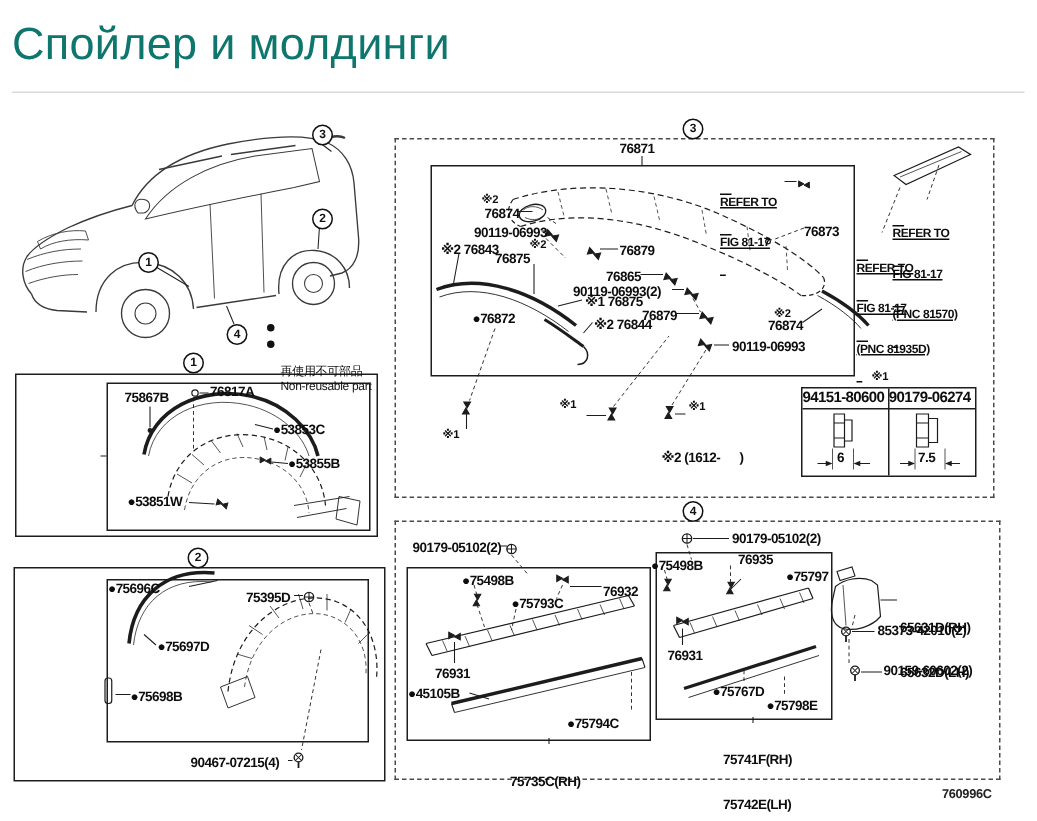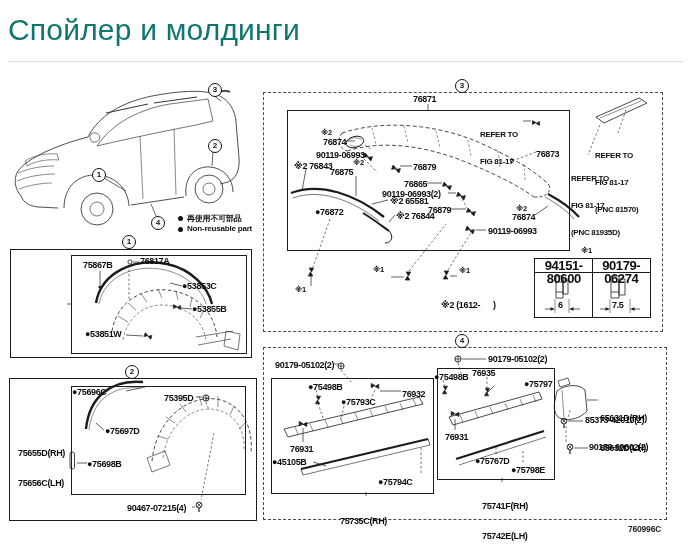--- a/index.html
+++ b/index.html
@@ -5,31 +5,31 @@
   html,body{margin:0;padding:0;background:#fff;}
   .page{position:relative;width:691px;height:547px;background:#fff;overflow:hidden;
         font-family:"Liberation Sans","DejaVu Sans",sans-serif;}
   .title{position:absolute;left:8px;top:3px;font-size:30px;font-weight:400;color:#0f766e;letter-spacing:.2px;margin-top:10px;}
   .divider{position:absolute;left:8px;top:61px;width:675px;height:0;border-top:1px solid #d9d9d9;}
   .frame{position:absolute;border:1px solid #1d1d1d;}
   .frame.dashed{border:1px dashed #4a4a4a;}
   .pl{position:absolute;font-weight:700;font-size:9px;line-height:1.12;color:#0d0d0d;
       letter-spacing:-.35px;white-space:pre;}
   .pl.sm{font-size:7.5px;letter-spacing:-.2px;}
-  .pl.ref{font-size:8px;letter-spacing:-.3px;}
+  .pl.ref{font-size:8px;letter-spacing:-.3px;text-decoration:underline;}
   .callout{position:absolute;width:12px;height:12px;border:1.2px solid #111;border-radius:50%;
       background:#fff;font-size:8px;font-weight:700;line-height:12px;text-align:center;color:#111;}
   .ldot{position:absolute;width:5px;height:5px;border-radius:50%;background:#111;}
   .art{position:absolute;left:0;top:0;pointer-events:none;}
   .ftable{position:absolute;left:534px;top:258px;width:115px;height:58px;border:1px solid #1d1d1d;}
   .ft-head{position:absolute;left:0;right:0;top:0;height:13px;border-bottom:1px solid #1d1d1d;display:flex;}
-  .ft-cell{flex:1;text-align:center;font-size:13px;font-weight:700;line-height:13px;color:#0d0d0d;letter-spacing:-.4px;}
+  .ft-cell{flex:1;text-align:left;font-size:10px;font-weight:700;line-height:13px;color:#0d0d0d;letter-spacing:-.4px;}
   .ft-vline{position:absolute;left:57px;top:0;bottom:0;border-left:1px solid #1d1d1d;}
   .docnum{position:absolute;left:628px;top:524px;font-size:8.5px;font-weight:700;color:#222;letter-spacing:-.2px;text-align:center;}
-  .legend-text{position:absolute;font-size:8px;font-weight:700;color:#111;letter-spacing:-.2px;white-space:pre;}
+  .legend-text{position:absolute;font-size:8px;font-weight:400;color:#111;letter-spacing:-.2px;white-space:pre;margin-top:29px;}
 </style>
 </head>
 <body>
 
 <div class="page">
 
   <div class="title">Спойлер и молдинги</div>
   <div class="divider"></div>
 
   <div class="frame dashed" style="left:263px;top:92px;width:398px;height:238px"></div>
@@ -193,21 +193,21 @@
   <div class="pl" style="left:413px;top:94px">76871</div>
   <div class="pl sm" style="left:321px;top:129px">※2</div>
   <div class="pl" style="left:323px;top:137px">76874</div>
   <div class="pl" style="left:316px;top:150px">90119-06993</div>
   <div class="pl" style="left:294px;top:161px">※2 76843</div>
   <div class="pl sm" style="left:353px;top:159px">※2</div>
   <div class="pl" style="left:330px;top:167px">76875</div>
   <div class="pl" style="left:413px;top:162px">76879</div>
   <div class="pl" style="left:404px;top:179px">76865</div>
   <div class="pl" style="left:382px;top:189px">90119-06993(2)</div>
-  <div class="pl" style="left:390px;top:196px">※2 65581</div>
+  <div class="pl" style="left:390px;top:196px">※1 76875</div>
   <div class="pl" style="left:428px;top:205px">76879</div>
   <div class="pl" style="left:396px;top:211px">※2 76844</div>
   <div class="pl" style="left:315px;top:207px">●76872</div>
   <div class="pl" style="left:536px;top:149px">76873</div>
   <div class="pl sm" style="left:516px;top:205px">※2</div>
   <div class="pl" style="left:512px;top:212px">76874</div>
   <div class="pl" style="left:488px;top:226px">90119-06993</div>
   <div class="pl ref" style="left:480px;top:113px">
     <div>REFER TO</div>
     <div>FIG 81-17</div>
@@ -242,39 +242,35 @@
   <div class="pl" style="left:140px;top:256px">76817A</div>
   <div class="pl" style="left:182px;top:281px">●53853C</div>
   <div class="pl" style="left:192px;top:304px">●53855B</div>
   <div class="pl" style="left:85px;top:329px">●53851W</div>
 
   <div class="pl" style="left:72px;top:387px">●75696C</div>
   <div class="pl" style="left:164px;top:393px">75395D</div>
   <div class="pl" style="left:105px;top:426px">●75697D</div>
   <div class="pl" style="left:87px;top:459px">●75698B</div>
   <div class="pl" style="left:127px;top:503px">90467-07215(4)</div>
-  <div class="pl" style="left:18px;top:428px">
-    <div>75655D(RH)</div>
-    <div>75656C(LH)</div>
-  </div>
 
   <div class="pl" style="left:275px;top:360px">90179-05102(2)</div>
   <div class="pl" style="left:488px;top:354px">90179-05102(2)</div>
   <div class="pl" style="left:308px;top:382px">●75498B</div>
   <div class="pl" style="left:341px;top:397px">●75793C</div>
   <div class="pl" style="left:402px;top:389px">76932</div>
   <div class="pl" style="left:290px;top:444px">76931</div>
   <div class="pl" style="left:272px;top:457px">●45105B</div>
   <div class="pl" style="left:378px;top:477px">●75794C</div>
   <div class="pl" style="left:340px;top:496px">
     <div>75735C(RH)</div>
     <div>75736B(LH)</div>
   </div>
   <div class="pl" style="left:434px;top:372px">●75498B</div>
-  <div class="pl" style="left:472px;top:368px">76935</div>
+  <div class="pl" style="left:492px;top:368px">76935</div>
   <div class="pl" style="left:524px;top:379px">●75797</div>
   <div class="pl" style="left:445px;top:432px">76931</div>
   <div class="pl" style="left:475px;top:456px">●75767D</div>
   <div class="pl" style="left:511px;top:465px">●75798E</div>
   <div class="pl" style="left:482px;top:481px">
     <div>75741F(RH)</div>
     <div>75742E(LH)</div>
   </div>
   <div class="pl" style="left:600px;top:393px">
     <div>65631D(RH)</div>

